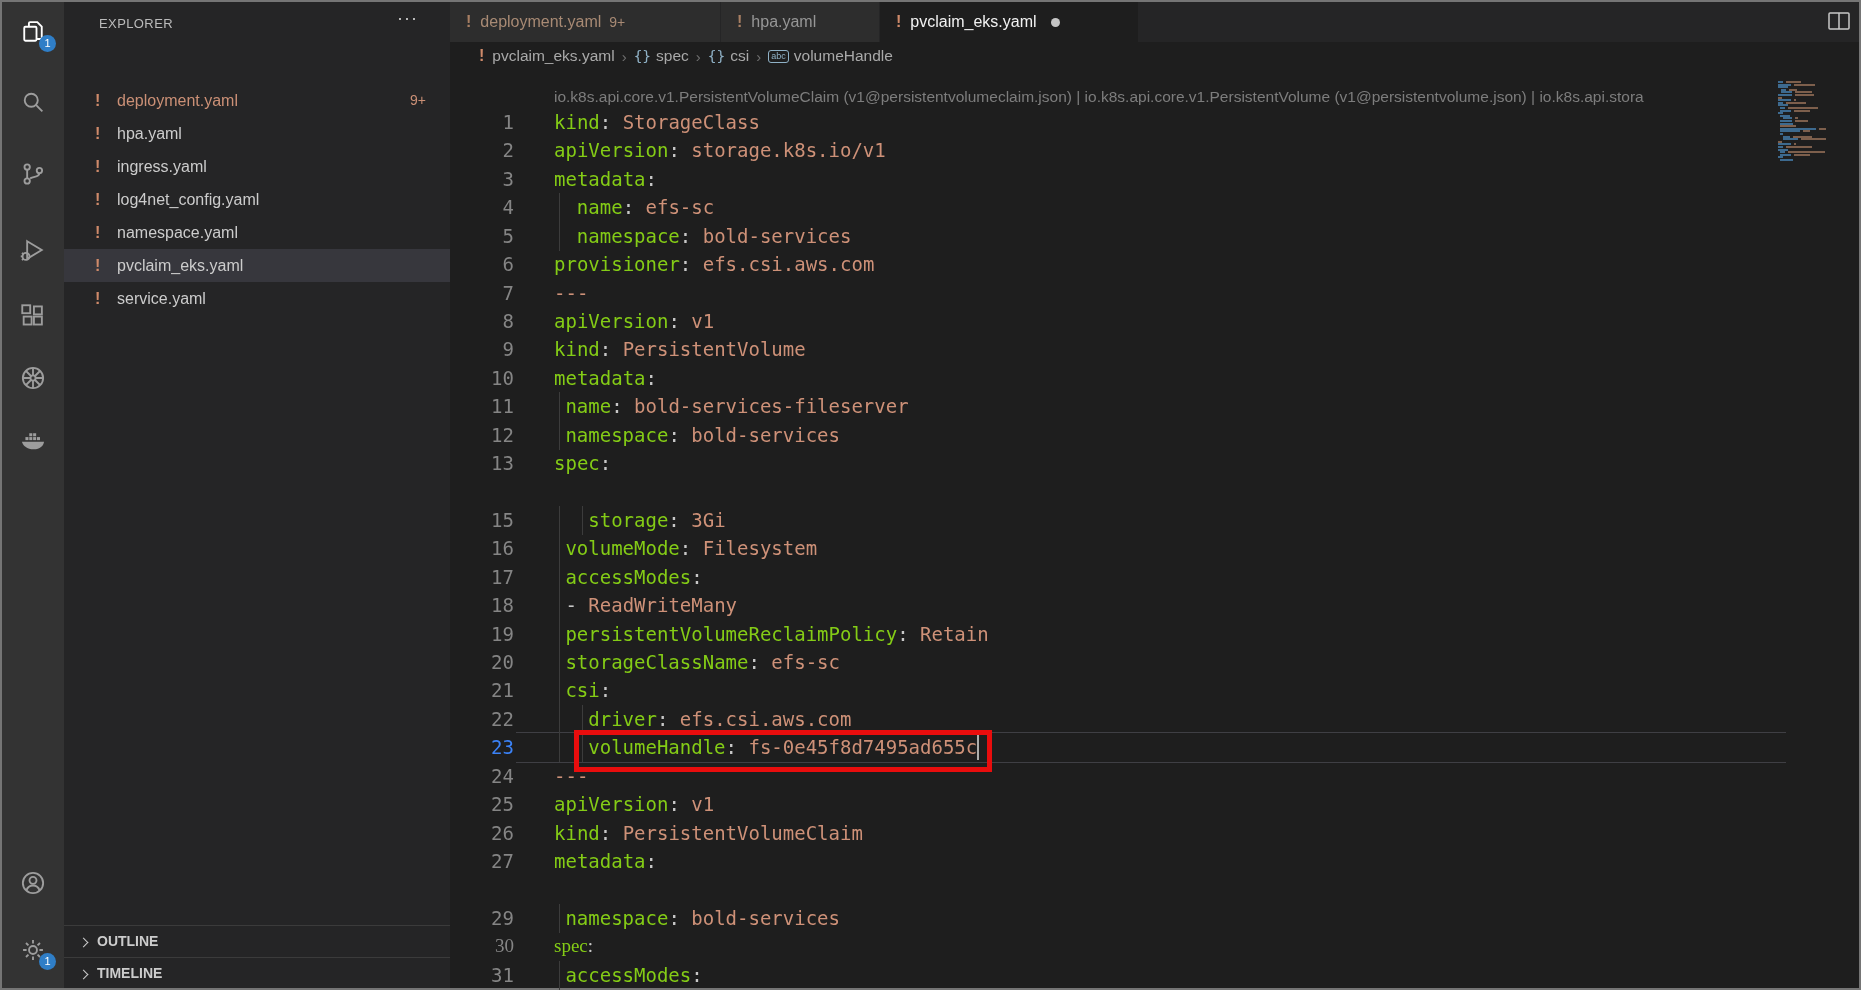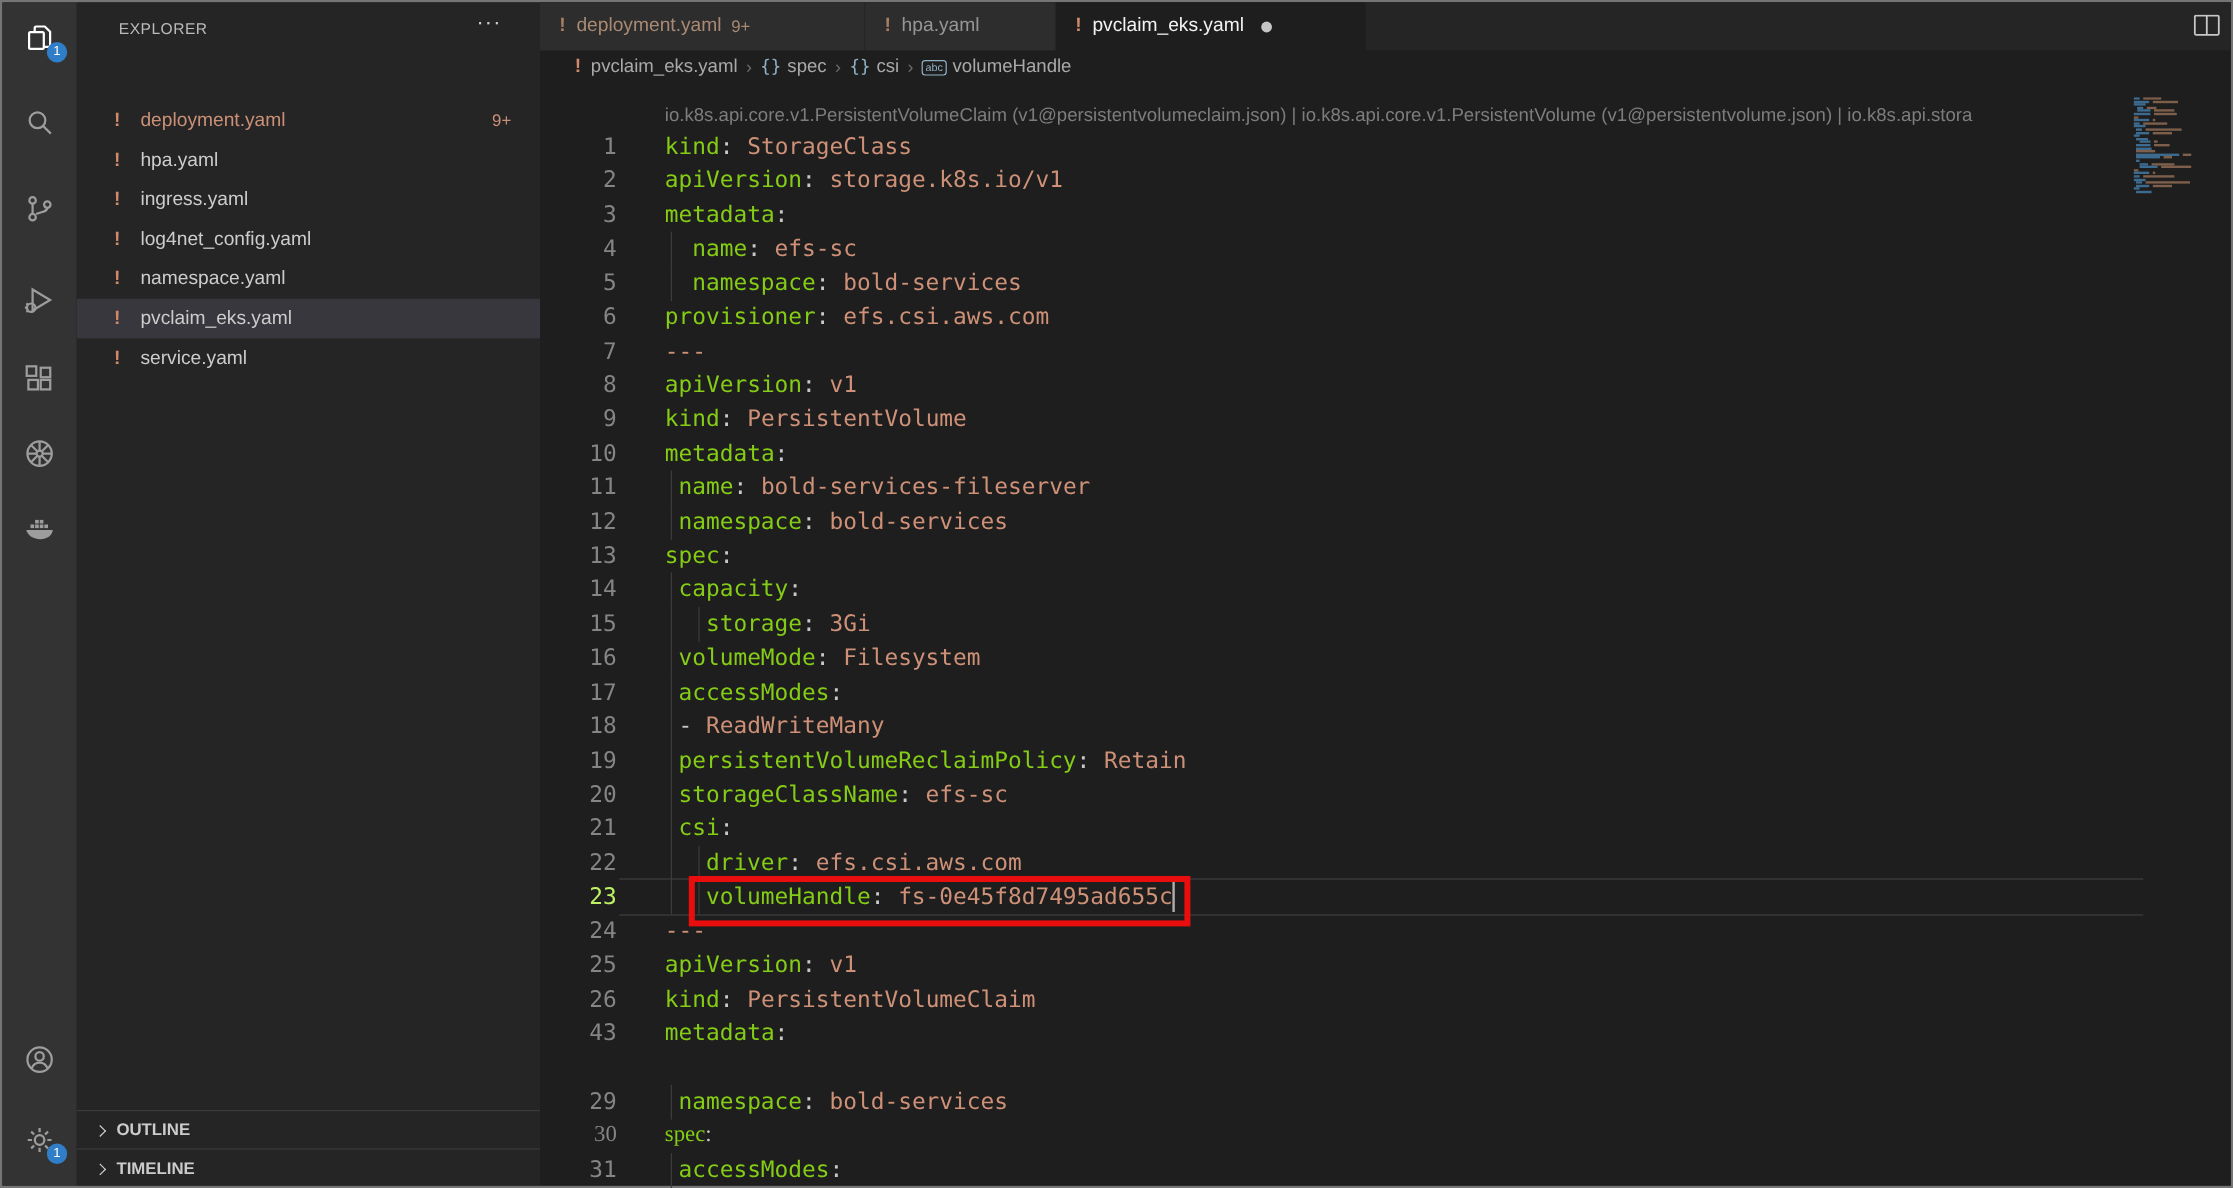--- a/index.html
+++ b/index.html
@@ -56,21 +56,21 @@
   .bc-sym { color:#8fb1c6; margin-right:5px; font-size:14.5px; font-family:"DejaVu Sans Mono",monospace; }
   .bc-abc { display:inline-block; border:1px solid #8fb1c6; color:#8fb1c6; border-radius:3px; font-size:9px; line-height:11px; padding:0 2px; margin-right:5px; }
   .bc-item { cursor:pointer; }
 
   #schema-line { position:absolute; left:104px; top:86px; width:1220px; height:20px; overflow:hidden; white-space:nowrap; color:#7d7d7d; font-size:15.5px; }
 
   
   #code-layer { position:absolute; left:0; top:0; right:0; bottom:0; font-family:"DejaVu Sans Mono", monospace; font-size:19px; }
   .code-line { position:absolute; left:0; right:0; height:29px; line-height:28.4px; white-space:pre; }
   .ln { position:absolute; left:0; width:64px; text-align:right; color:#858585; }
-  .ln.active { color:#bef264; }
+  .ln.active { color:#3b82f6; }
   .ct { position:absolute; left:104px; }
   .tok-k { color:#84cc16; } .tok-p { color:#c8c8c8; } .tok-v { color:#ce9178; }
   .guide { position:absolute; top:0; bottom:0; width:1px; background:#3c3c3c; }
 
   #current-line { position:absolute; left:66px; width:1270px; top:730px; height:31px; border-top:1px solid #3f3f44; border-bottom:1px solid #3f3f44; pointer-events:none; }
   #highlight-box { position:absolute; left:124px; top:728px; width:418px; height:42px; border:5px solid #e90d0d; pointer-events:none; z-index:5; }
   #cursor { position:absolute; left:527px; top:732px; width:2px; height:26px; background:#aeafad; z-index:4; }
 
   
   #minimap { position:absolute; right:9px; top:79px; width:72px; height:84px; overflow:hidden; cursor:pointer; }
@@ -245,34 +245,33 @@
         <div class="code-line" style="top: 191.26px;"><span class="guide" style="left:109px"></span><span class="ln">4</span><span class="ct" style="padding-left:22.86px"><span class="tok-k">name</span><span class="tok-p">: </span><span class="tok-v">efs-sc</span></span></div>
         <div class="code-line" style="top: 219.68px;"><span class="guide" style="left:109px"></span><span class="ln">5</span><span class="ct" style="padding-left:22.86px"><span class="tok-k">namespace</span><span class="tok-p">: </span><span class="tok-v">bold-services</span></span></div>
         <div class="code-line" style="top: 248.1px;"><span class="ln">6</span><span class="ct" style="padding-left:0px"><span class="tok-k">provisioner</span><span class="tok-p">: </span><span class="tok-v">efs.csi.aws.com</span></span></div>
         <div class="code-line" style="top: 276.52px;"><span class="ln">7</span><span class="ct" style="padding-left:0px"><span class="tok-v">---</span></span></div>
         <div class="code-line" style="top: 304.94px;"><span class="ln">8</span><span class="ct" style="padding-left:0px"><span class="tok-k">apiVersion</span><span class="tok-p">: </span><span class="tok-v">v1</span></span></div>
         <div class="code-line" style="top: 333.36px;"><span class="ln">9</span><span class="ct" style="padding-left:0px"><span class="tok-k">kind</span><span class="tok-p">: </span><span class="tok-v">PersistentVolume</span></span></div>
         <div class="code-line" style="top: 361.78px;"><span class="ln">10</span><span class="ct" style="padding-left:0px"><span class="tok-k">metadata</span><span class="tok-p">:</span></span></div>
         <div class="code-line" style="top: 390.2px;"><span class="guide" style="left:109px"></span><span class="ln">11</span><span class="ct" style="padding-left:11.43px"><span class="tok-k">name</span><span class="tok-p">: </span><span class="tok-v">bold-services-fileserver</span></span></div>
         <div class="code-line" style="top: 418.62px;"><span class="guide" style="left:109px"></span><span class="ln">12</span><span class="ct" style="padding-left:11.43px"><span class="tok-k">namespace</span><span class="tok-p">: </span><span class="tok-v">bold-services</span></span></div>
         <div class="code-line" style="top: 447.04px;"><span class="ln">13</span><span class="ct" style="padding-left:0px"><span class="tok-k">spec</span><span class="tok-p">:</span></span></div>
-        <div class="code-line" style="top: 475.46px;"><span class="guide" style="left:109px"></span><span class="ln">14</span><span class="ct" style="padding-left:11.43px"><span class="tok-k">capacity</span><span class="tok-p">:</span></span></div>
         <div class="code-line" style="top: 503.88px;"><span class="guide" style="left:109px"></span><span class="guide" style="left:132px"></span><span class="ln">15</span><span class="ct" style="padding-left:34.29px"><span class="tok-k">storage</span><span class="tok-p">: </span><span class="tok-v">3Gi</span></span></div>
         <div class="code-line" style="top: 532.3px;"><span class="guide" style="left:109px"></span><span class="ln">16</span><span class="ct" style="padding-left:11.43px"><span class="tok-k">volumeMode</span><span class="tok-p">: </span><span class="tok-v">Filesystem</span></span></div>
         <div class="code-line" style="top: 560.72px;"><span class="guide" style="left:109px"></span><span class="ln">17</span><span class="ct" style="padding-left:11.43px"><span class="tok-k">accessModes</span><span class="tok-p">:</span></span></div>
         <div class="code-line" style="top: 589.14px;"><span class="guide" style="left:109px"></span><span class="ln">18</span><span class="ct" style="padding-left:11.43px"><span class="tok-p">- </span><span class="tok-v">ReadWriteMany</span></span></div>
         <div class="code-line" style="top: 617.56px;"><span class="guide" style="left:109px"></span><span class="ln">19</span><span class="ct" style="padding-left:11.43px"><span class="tok-k">persistentVolumeReclaimPolicy</span><span class="tok-p">: </span><span class="tok-v">Retain</span></span></div>
         <div class="code-line" style="top: 645.98px;"><span class="guide" style="left:109px"></span><span class="ln">20</span><span class="ct" style="padding-left:11.43px"><span class="tok-k">storageClassName</span><span class="tok-p">: </span><span class="tok-v">efs-sc</span></span></div>
         <div class="code-line" style="top: 674.4px;"><span class="guide" style="left:109px"></span><span class="ln">21</span><span class="ct" style="padding-left:11.43px"><span class="tok-k">csi</span><span class="tok-p">:</span></span></div>
         <div class="code-line" style="top: 702.82px;"><span class="guide" style="left:109px"></span><span class="guide" style="left:132px"></span><span class="ln">22</span><span class="ct" style="padding-left:34.29px"><span class="tok-k">driver</span><span class="tok-p">: </span><span class="tok-v">efs.csi.aws.com</span></span></div>
         <div class="code-line" style="top: 731.24px;"><span class="guide" style="left:109px"></span><span class="guide" style="left:132px"></span><span class="ln active">23</span><span class="ct" style="padding-left:34.29px"><span class="tok-k">volumeHandle</span><span class="tok-p">: </span><span class="tok-v">fs-0e45f8d7495ad655c</span></span></div>
         <div class="code-line" style="top: 759.66px;"><span class="ln">24</span><span class="ct" style="padding-left:0px"><span class="tok-v">---</span></span></div>
         <div class="code-line" style="top: 788.08px;"><span class="ln">25</span><span class="ct" style="padding-left:0px"><span class="tok-k">apiVersion</span><span class="tok-p">: </span><span class="tok-v">v1</span></span></div>
         <div class="code-line" style="top: 816.5px;"><span class="ln">26</span><span class="ct" style="padding-left:0px"><span class="tok-k">kind</span><span class="tok-p">: </span><span class="tok-v">PersistentVolumeClaim</span></span></div>
-        <div class="code-line" style="top: 844.92px;"><span class="ln">43</span><span class="ct" style="padding-left:0px"><span class="tok-k">metadata</span><span class="tok-p">:</span></span></div>
+        <div class="code-line" style="top: 844.92px;"><span class="ln">27</span><span class="ct" style="padding-left:0px"><span class="tok-k">metadata</span><span class="tok-p">:</span></span></div>
         <div class="code-line" style="top: 901.76px;"><span class="guide" style="left:109px"></span><span class="ln">29</span><span class="ct" style="padding-left:11.43px"><span class="tok-k">namespace</span><span class="tok-p">: </span><span class="tok-v">bold-services</span></span></div>
         <div class="code-line" style="top: 930.18px; font-family: Liberation Serif, serif;"><span class="ln">30</span><span class="ct" style="padding-left:0px"><span class="tok-k">spec</span><span class="tok-p">:</span></span></div>
         <div class="code-line" style="top: 958.6px;"><span class="guide" style="left:109px"></span><span class="ln">31</span><span class="ct" style="padding-left:11.43px"><span class="tok-k">accessModes</span><span class="tok-p">:</span></span></div>
       </div>
     <div id="cursor"></div>
     <div id="highlight-box"></div>
 
     <div id="minimap">
         <div class="mm-row" style="top: 0px;">
           <span class="mm-k" style="left:0px;width:5px"></span>

